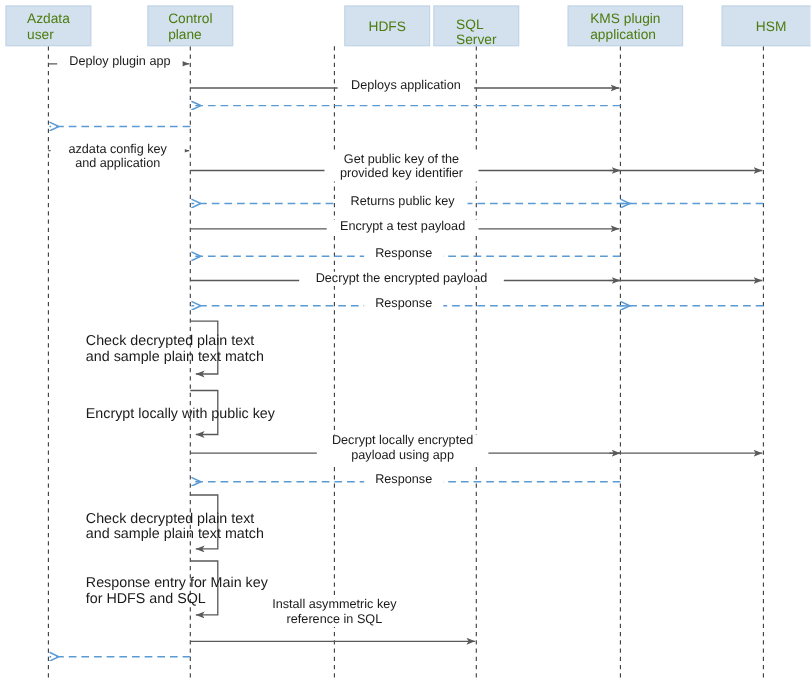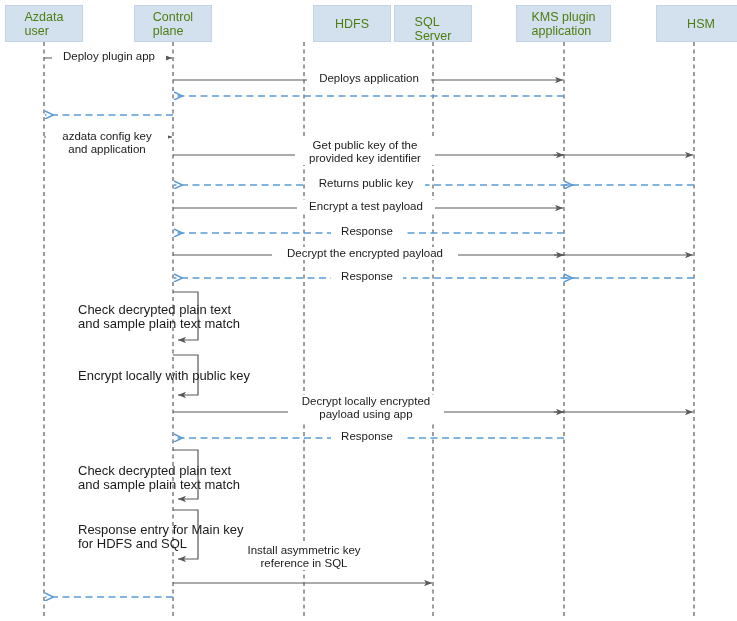--- a/index.html
+++ b/index.html
@@ -80,21 +80,21 @@
         <span style="white-space: pre-line;">Control
 plane</span>
       </div>
       <div class="actor-box" style="left: 265px; top: 5px; width: 78px; height: 37px; background: rgb(211, 225, 239); border-color: rgb(194, 212, 230); margin-left: 48px;">
         <span style="white-space: pre-line;">HDFS</span>
       </div>
       <div class="actor-box" style="left: 394px; top: 5px; width: 78px; height: 37px; background: rgb(211, 225, 239); border-color: rgb(194, 212, 230);">
         <span style="white-space: pre-line; margin-top: 11px;">SQL
 Server</span>
       </div>
-      <div class="actor-box" style="left: 516px; top: 5px; width: 95px; height: 37px; background: rgb(211, 225, 239); border-color: rgb(194, 212, 230);">
+      <div class="actor-box" style="left: 516px; top: 5px; width: 105px; height: 37px; background: rgb(211, 225, 239); border-color: rgb(194, 212, 230);">
         <span style="white-space: pre-line;">KMS plugin
 application</span>
       </div>
       <div class="actor-box" style="left: 656px; top: 5px; width: 90px; height: 37px; background: rgb(211, 225, 239); border-color: rgb(194, 212, 230);">
         <span style="white-space: pre-line;">HSM</span>
       </div>
     </div>
   <div id="label-layer">
       <div class="msg-label" style="left: 52px; top: 50px; width: 114px;">Deploy plugin app</div>
       <div class="msg-label" style="left: 307px; top: 72px; width: 124px;">Deploys application</div>

